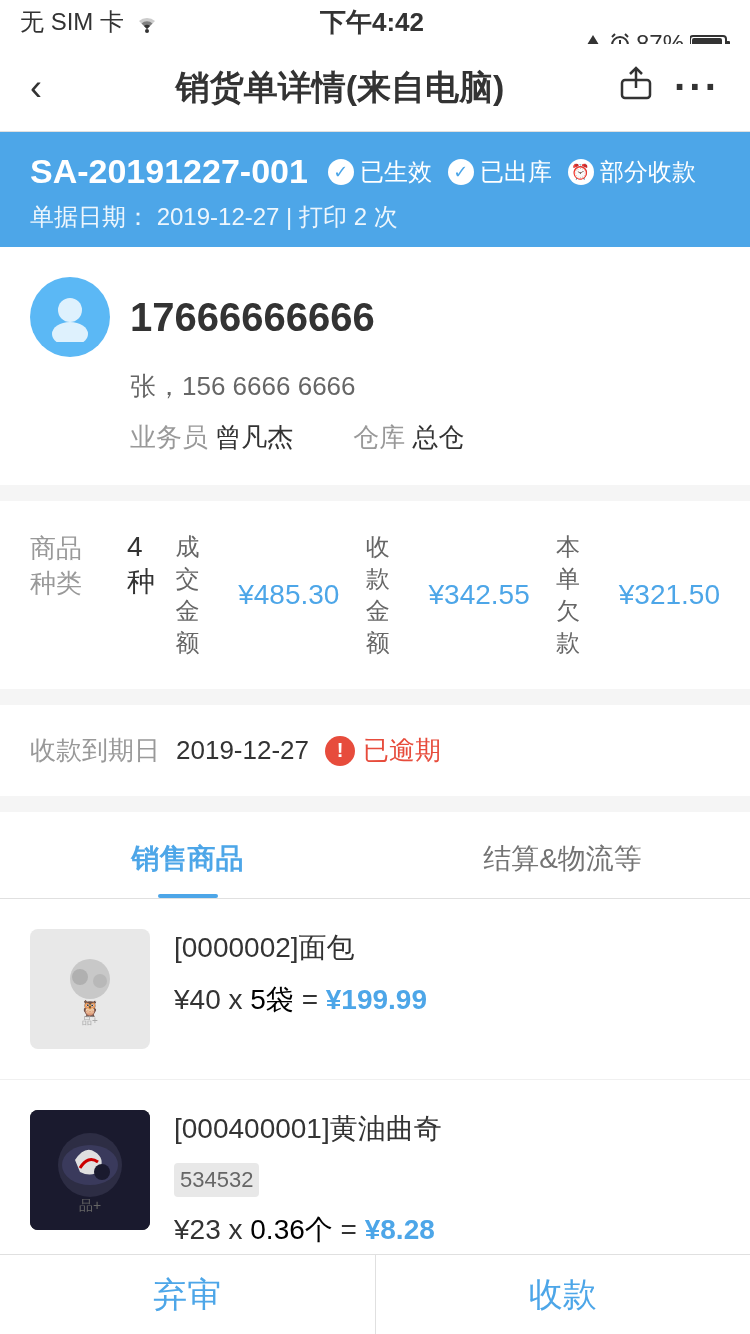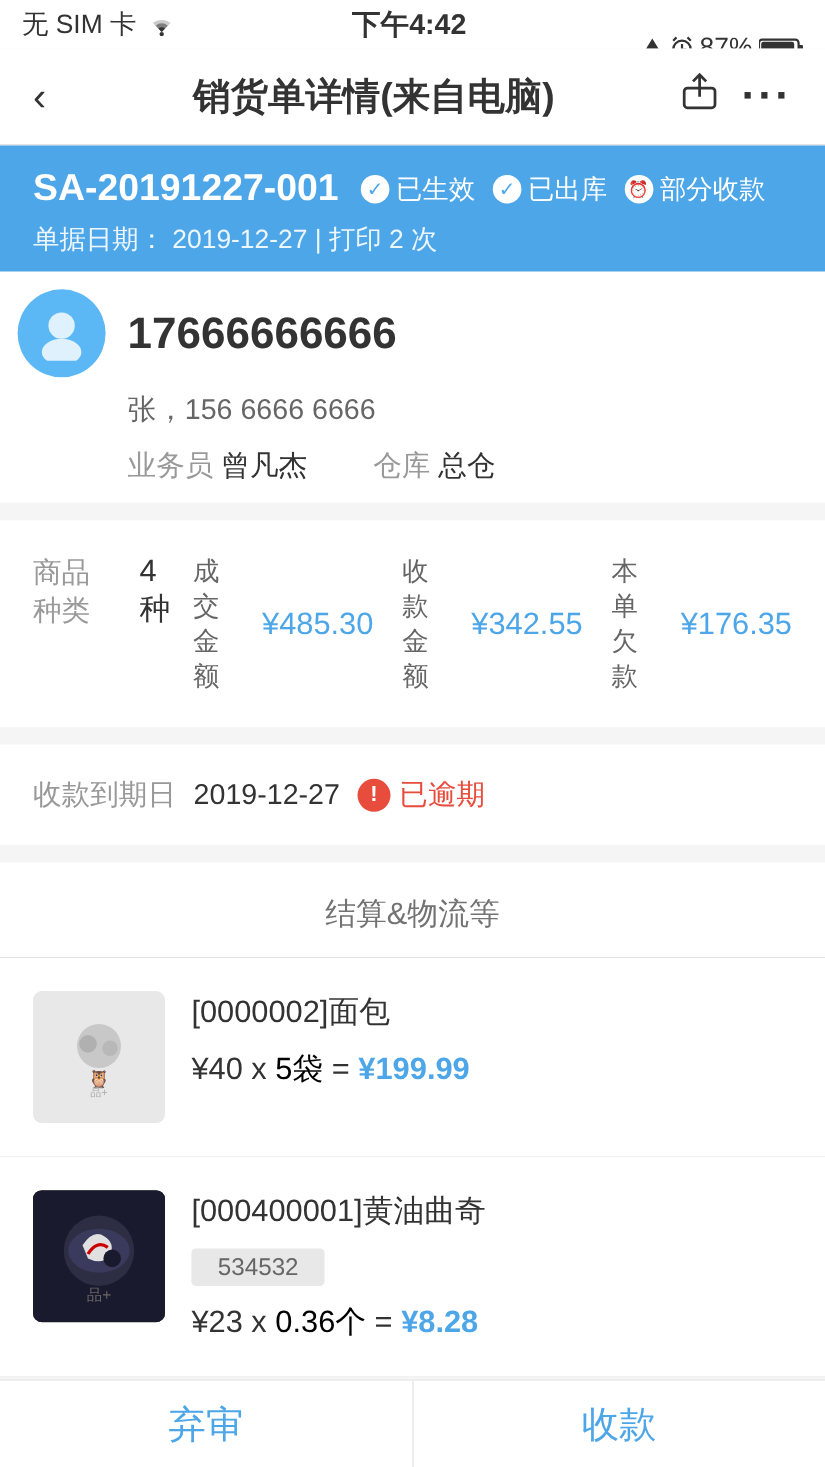--- a/index.html
+++ b/index.html
@@ -102,21 +102,21 @@
     .tag-icon-check { color: #4da6e8; font-size: 18px; }
     .tag-icon-clock { color: #4da6e8; font-size: 18px; }
     .banner-row2 {
       font-size: 24px;
       color: rgba(255,255,255,0.9);
     }
 
     
     .customer-section {
       background: #fff;
-      padding: 16px;
+      padding: 30px;
       margin-bottom: 16px;
     }
     .customer-row {
       display: flex;
       align-items: center;
       margin-bottom: 12px;
     }
     .customer-avatar {
       width: 80px;
       height: 80px;
@@ -273,21 +273,21 @@
       font-size: 28px;
       color: #333;
       margin-bottom: 14px;
       font-weight: 500;
     }
     .product-badge {
       display: inline-block;
       background: #e8e8e8;
       color: #666;
       font-size: 22px;
-      padding: 4px 24px;
+      padding: 4px 6px;
       border-radius: 4px;
       margin-bottom: 14px;
     }
     .product-price-row {
       font-size: 28px;
       color: #333;
     }
     .price-highlight { color: #000000; }
     .price-total { color: #4da6e8; font-weight: 600; }
 
@@ -428,36 +428,39 @@
     <div class="summary-row">
       <span class="summary-row-label">成交金额</span>
       <span class="summary-row-value">¥485.30</span>
     </div>
     <div class="summary-row">
       <span class="summary-row-label">收款金额</span>
       <span class="summary-row-value">¥342.55</span>
     </div>
     <div class="summary-row">
       <span class="summary-row-label">本单欠款</span>
-      <span class="summary-row-value">¥176.35</span>
+      <span class="summary-row-value">¥321.50</span>
     </div>
   </div>
 </div>
 
 <div class="due-section">
   <span class="due-label">收款到期日</span>
   <span class="due-date">2019-12-27</span>
   <div class="overdue-badge">
     <div class="overdue-icon">!</div>
     <span>已逾期</span>
   </div>
 </div>
 
 <div class="tabs-section">
   <div class="tabs-row">
+    <div class="tab-item active">
+      <span>销售商品</span>
+    </div>
     <div class="tab-item">
       <span>结算&amp;物流等</span>
     </div>
   </div>
 </div>
 
 <div class="product-list">
 
   <div class="product-item">
     <div class="product-thumb">

